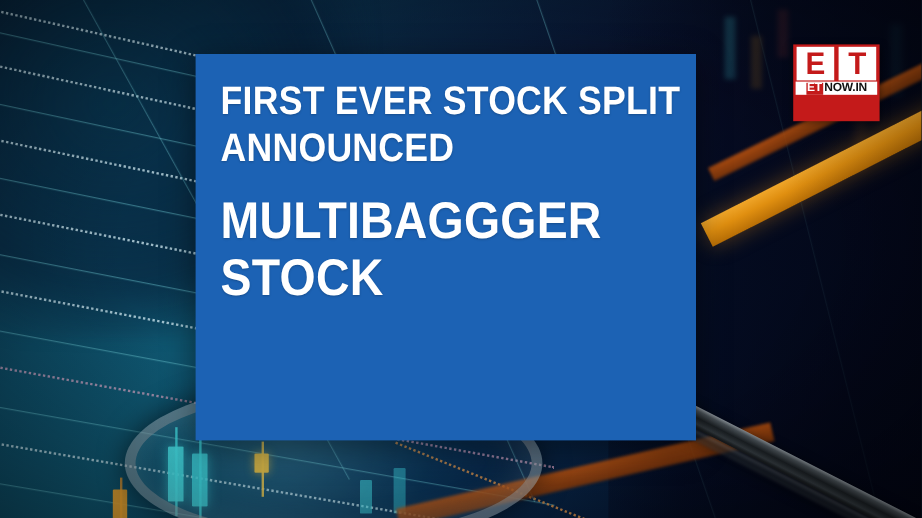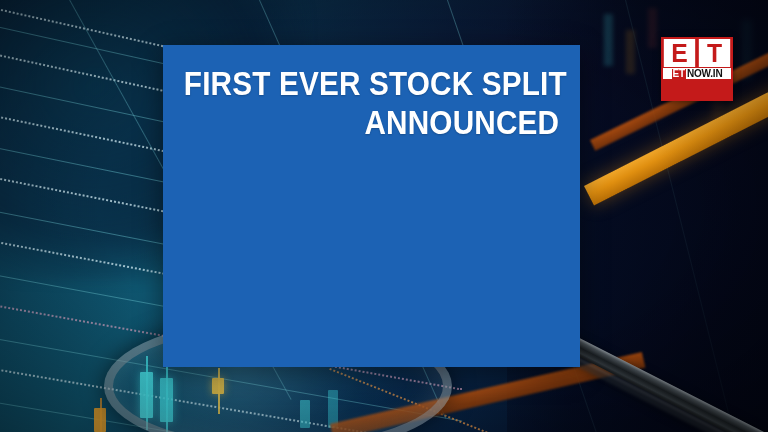--- a/index.html
+++ b/index.html
@@ -71,21 +71,21 @@
     position:absolute;inset:0;
     background:radial-gradient(ellipse at 50% 48%, rgba(0,0,0,0) 52%, rgba(0,0,0,0.42) 100%);
     pointer-events:none;
   }
   
   #headline-box{
     position:absolute;left:163px;top:45px;width:417px;height:322px;
     background:#1c62b4;
     box-shadow:0 6px 26px rgba(0,0,0,0.45);
   }
-  .hl-group{width:100%;text-align:right;}
+  .hl-group{width:100%;text-align:left;}
   .hl-line{
     color:#fff;font-weight:bold;text-transform:uppercase;
     letter-spacing:0.2px;line-height:1.02;
     transform:scaleX(0.9);transform-origin:50% 50%;
     text-shadow:0 1px 2px rgba(0,0,0,0.22);
     white-space:nowrap;
   }
   .g1 .l1{font-size:33px;padding-top:22px;}
   .g1 .l2{font-size:33px;padding-top:5px;}
   .g2 .l1{font-size:33px;padding-top:25px;}
@@ -186,20 +186,24 @@
   <div class="vignette"></div>
 
   <div id="headline-box">
 
     <div class="hl-group g1">
       <div class="hl-line l1">FIRST EVER STOCK SPLIT</div>
       <div class="hl-line l2">ANNOUNCED</div>
     </div>
 
 
+    <div class="hl-group g3">
+      <div class="hl-line l1">MULTIBAGGGER</div>
+      <div class="hl-line l2">STOCK</div>
+    </div>
 
   </div>
 
   <div id="etnow-logo">
     <div class="logo-inner">
       <div class="et-row">
         <div class="et-cell">E</div>
         <div class="et-cell">T</div>
       </div>
       <div class="dotin-row">

